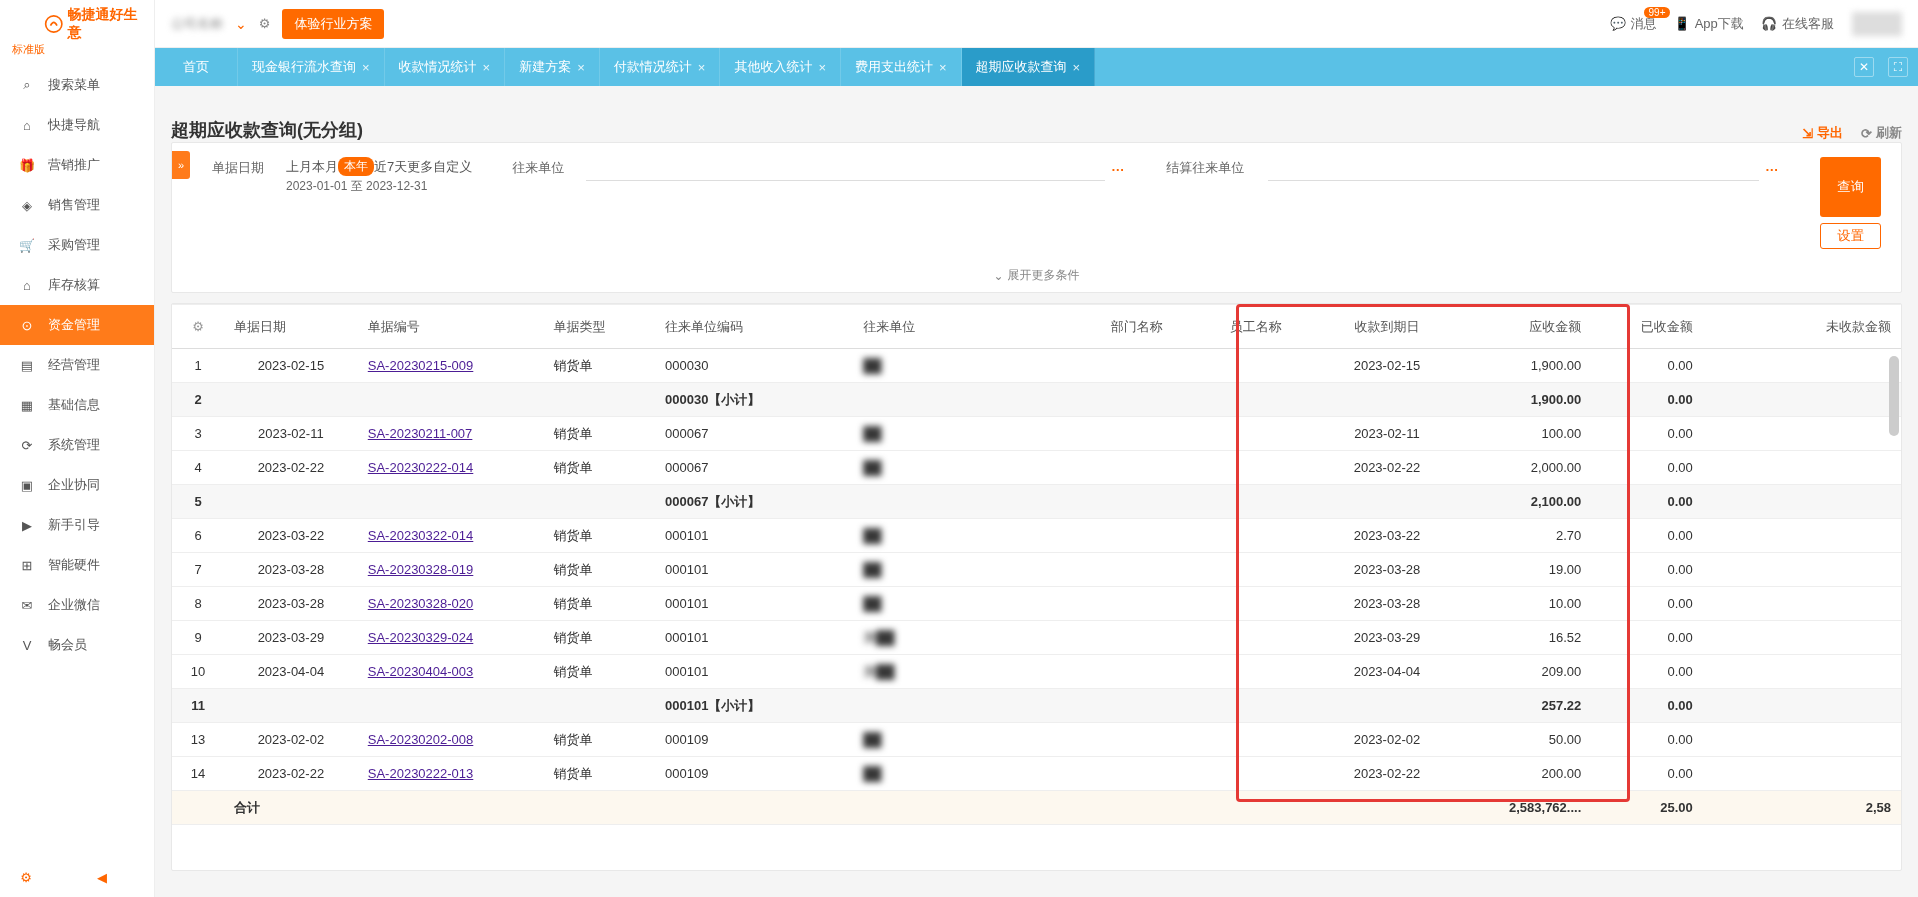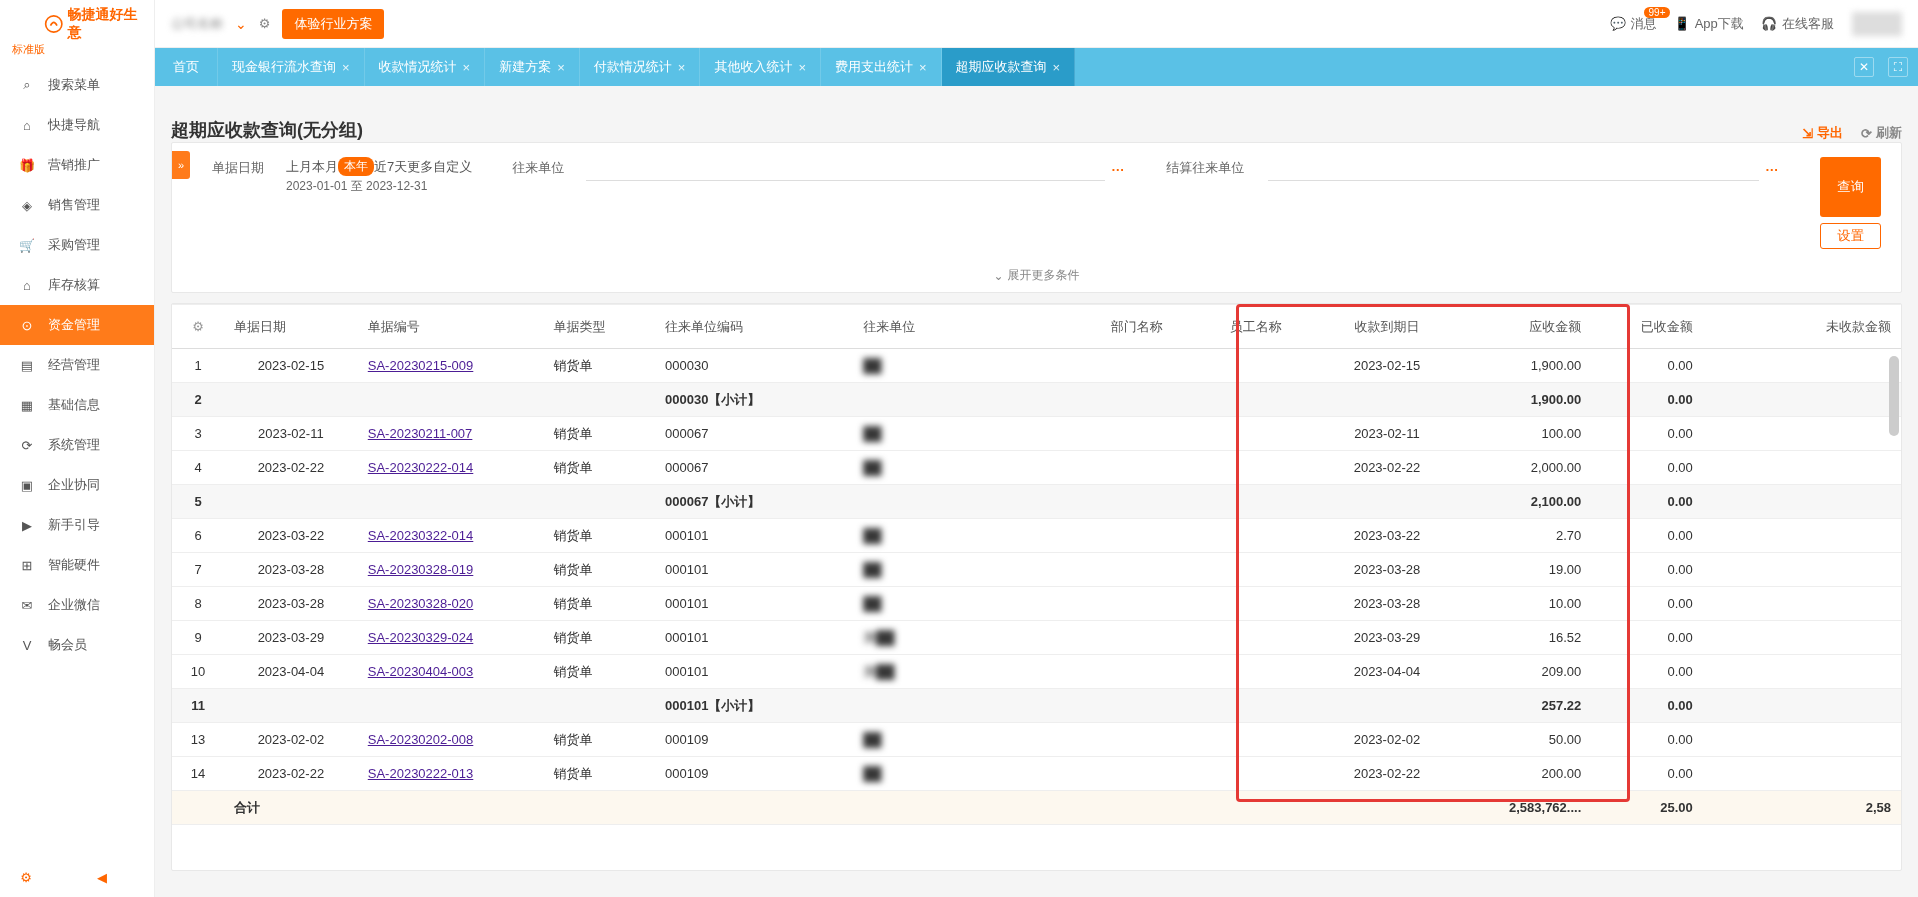--- a/index.html
+++ b/index.html
@@ -30,21 +30,21 @@
     .gear-btn { color: #888; cursor: pointer; }
     .btn-try { background: #ff6a00; color: #fff; border: none; padding: 6px 12px; border-radius: 3px; cursor: pointer; font-size: 13px; }
     .topbar-right { display: flex; align-items: center; gap: 18px; }
     .top-link { display: flex; align-items: center; gap: 4px; color: #666; cursor: pointer; position: relative; }
     .badge { position: absolute; top: -8px; right: -14px; background: #ff6a00; color: #fff; font-size: 10px; padding: 0 5px; border-radius: 8px; }
     .avatar-blur { width: 50px; height: 24px; filter: blur(3px); background: #ddd; }
     
     
     .tabbar { height: 38px; background: #5ac1e6; display: flex; align-items: stretch; }
     .tab { display: flex; align-items: center; padding: 0 14px; color: #fff; cursor: pointer; font-size: 13px; border-right: 1px solid rgba(255,255,255,0.15); }
-    .tab.home { padding: 0 18px; }
+    .tab.home { padding: 0 28px; }
     .tab.active { background: #2a9cc9; }
     .tab .close { margin-left: 6px; font-size: 13px; opacity: 0.85; }
     .tab-actions { margin-left: auto; display: flex; align-items: center; padding: 0 10px; gap: 14px; color: #fff; }
     .tab-actions span { cursor: pointer; border: 1px solid rgba(255,255,255,0.4); width: 20px; height: 20px; display: inline-flex; align-items: center; justify-content: center; border-radius: 2px; font-size: 12px; }
     
     
     .content { flex: 1; background: #f5f5f5; padding: 0 16px 16px; display: flex; flex-direction: column; min-height: 0; }
     .page-header { height: 56px; display: flex; align-items: flex-end; font-weight: bold; }
     .page-title { font-size: 18px; color: #333; }
     .page-actions { margin-left: auto; display: flex; gap: 18px; }

